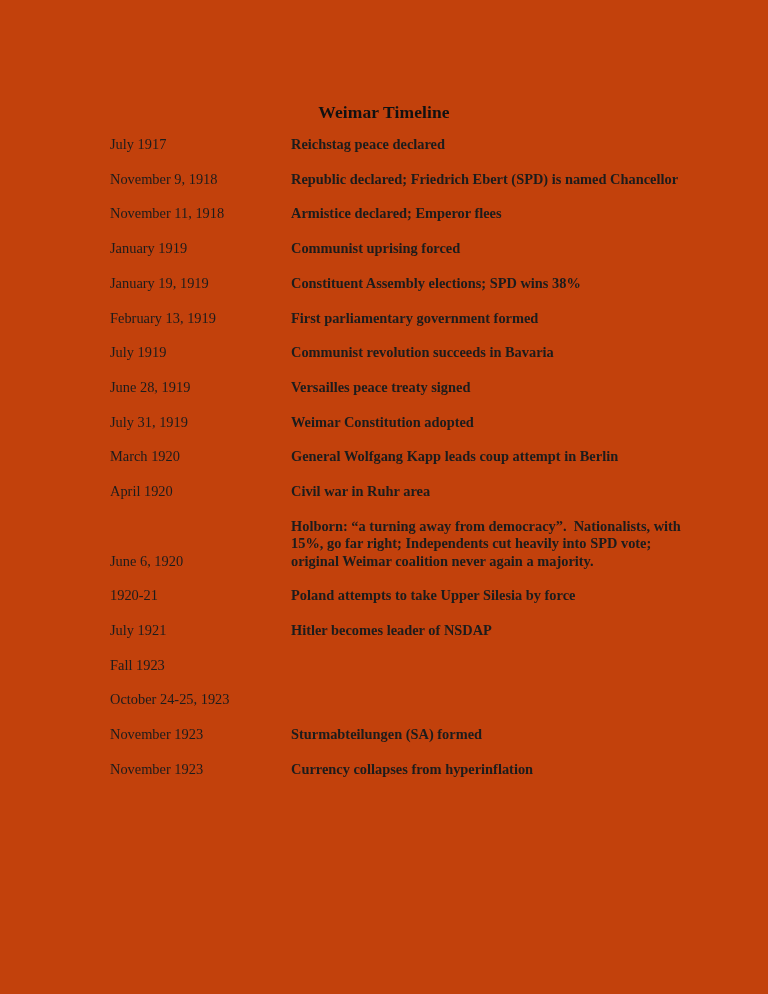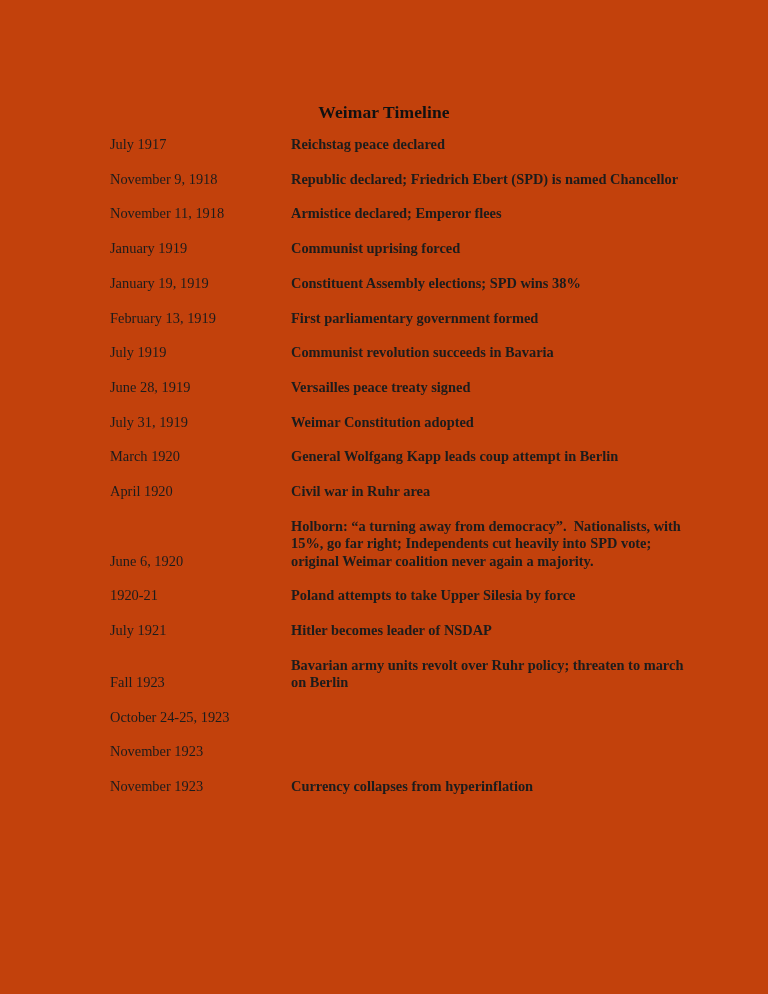--- a/index.html
+++ b/index.html
@@ -129,27 +129,27 @@
       <div class="entry">
         <div class="entry-date">1920-21</div>
         <div class="entry-event">Poland attempts to take Upper Silesia by force</div>
       </div>
       <div class="entry">
         <div class="entry-date">July 1921</div>
         <div class="entry-event">Hitler becomes leader of NSDAP</div>
       </div>
       <div class="entry">
         <div class="entry-date">Fall 1923</div>
-        <div class="entry-event">Bavarian army units revolt over Ruhr policy; threaten to march on Berlin</div>
       </div>
       <div class="entry">
         <div class="entry-date">October 24-25, 1923</div>
       </div>
       <div class="entry">
         <div class="entry-date">November 1923</div>
+        <div class="entry-event">Sturmabteilungen (SA) formed</div>
       </div>
       <div class="entry">
         <div class="entry-date">November 1923</div>
         <div class="entry-event">Currency collapses from hyperinflation</div>
       </div>
     </div>
 
 </div>
 
 </body></html>

